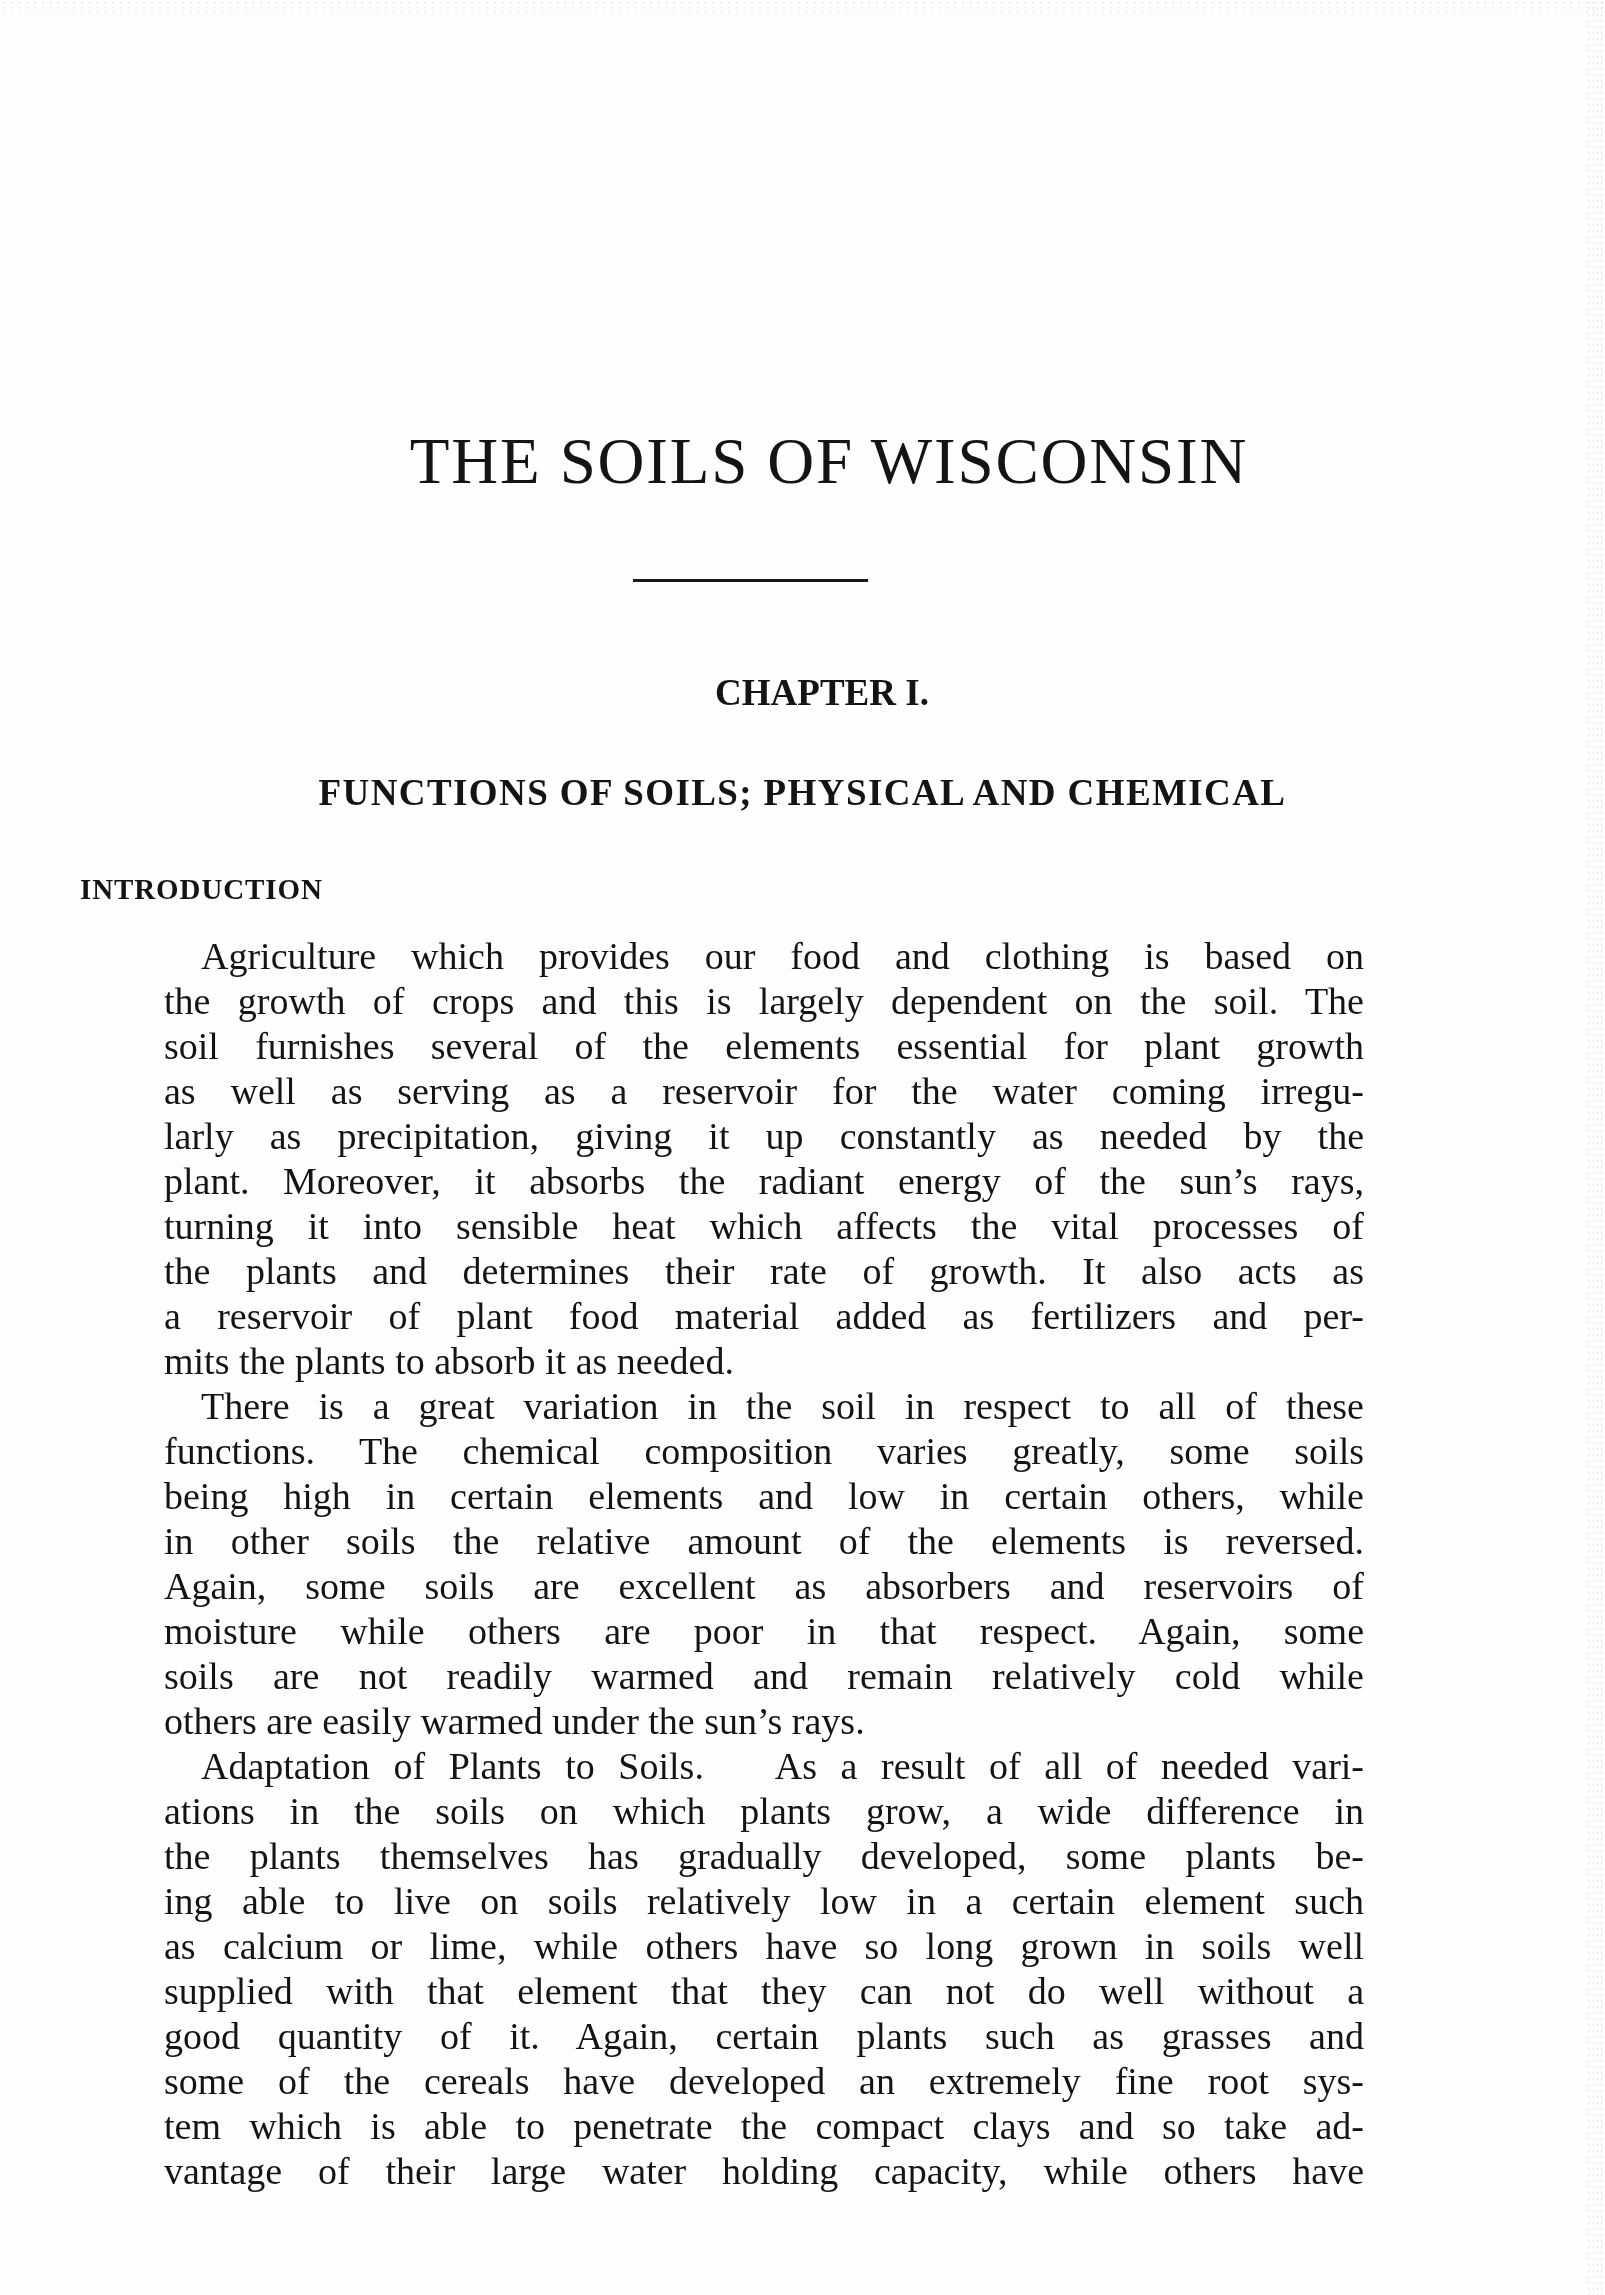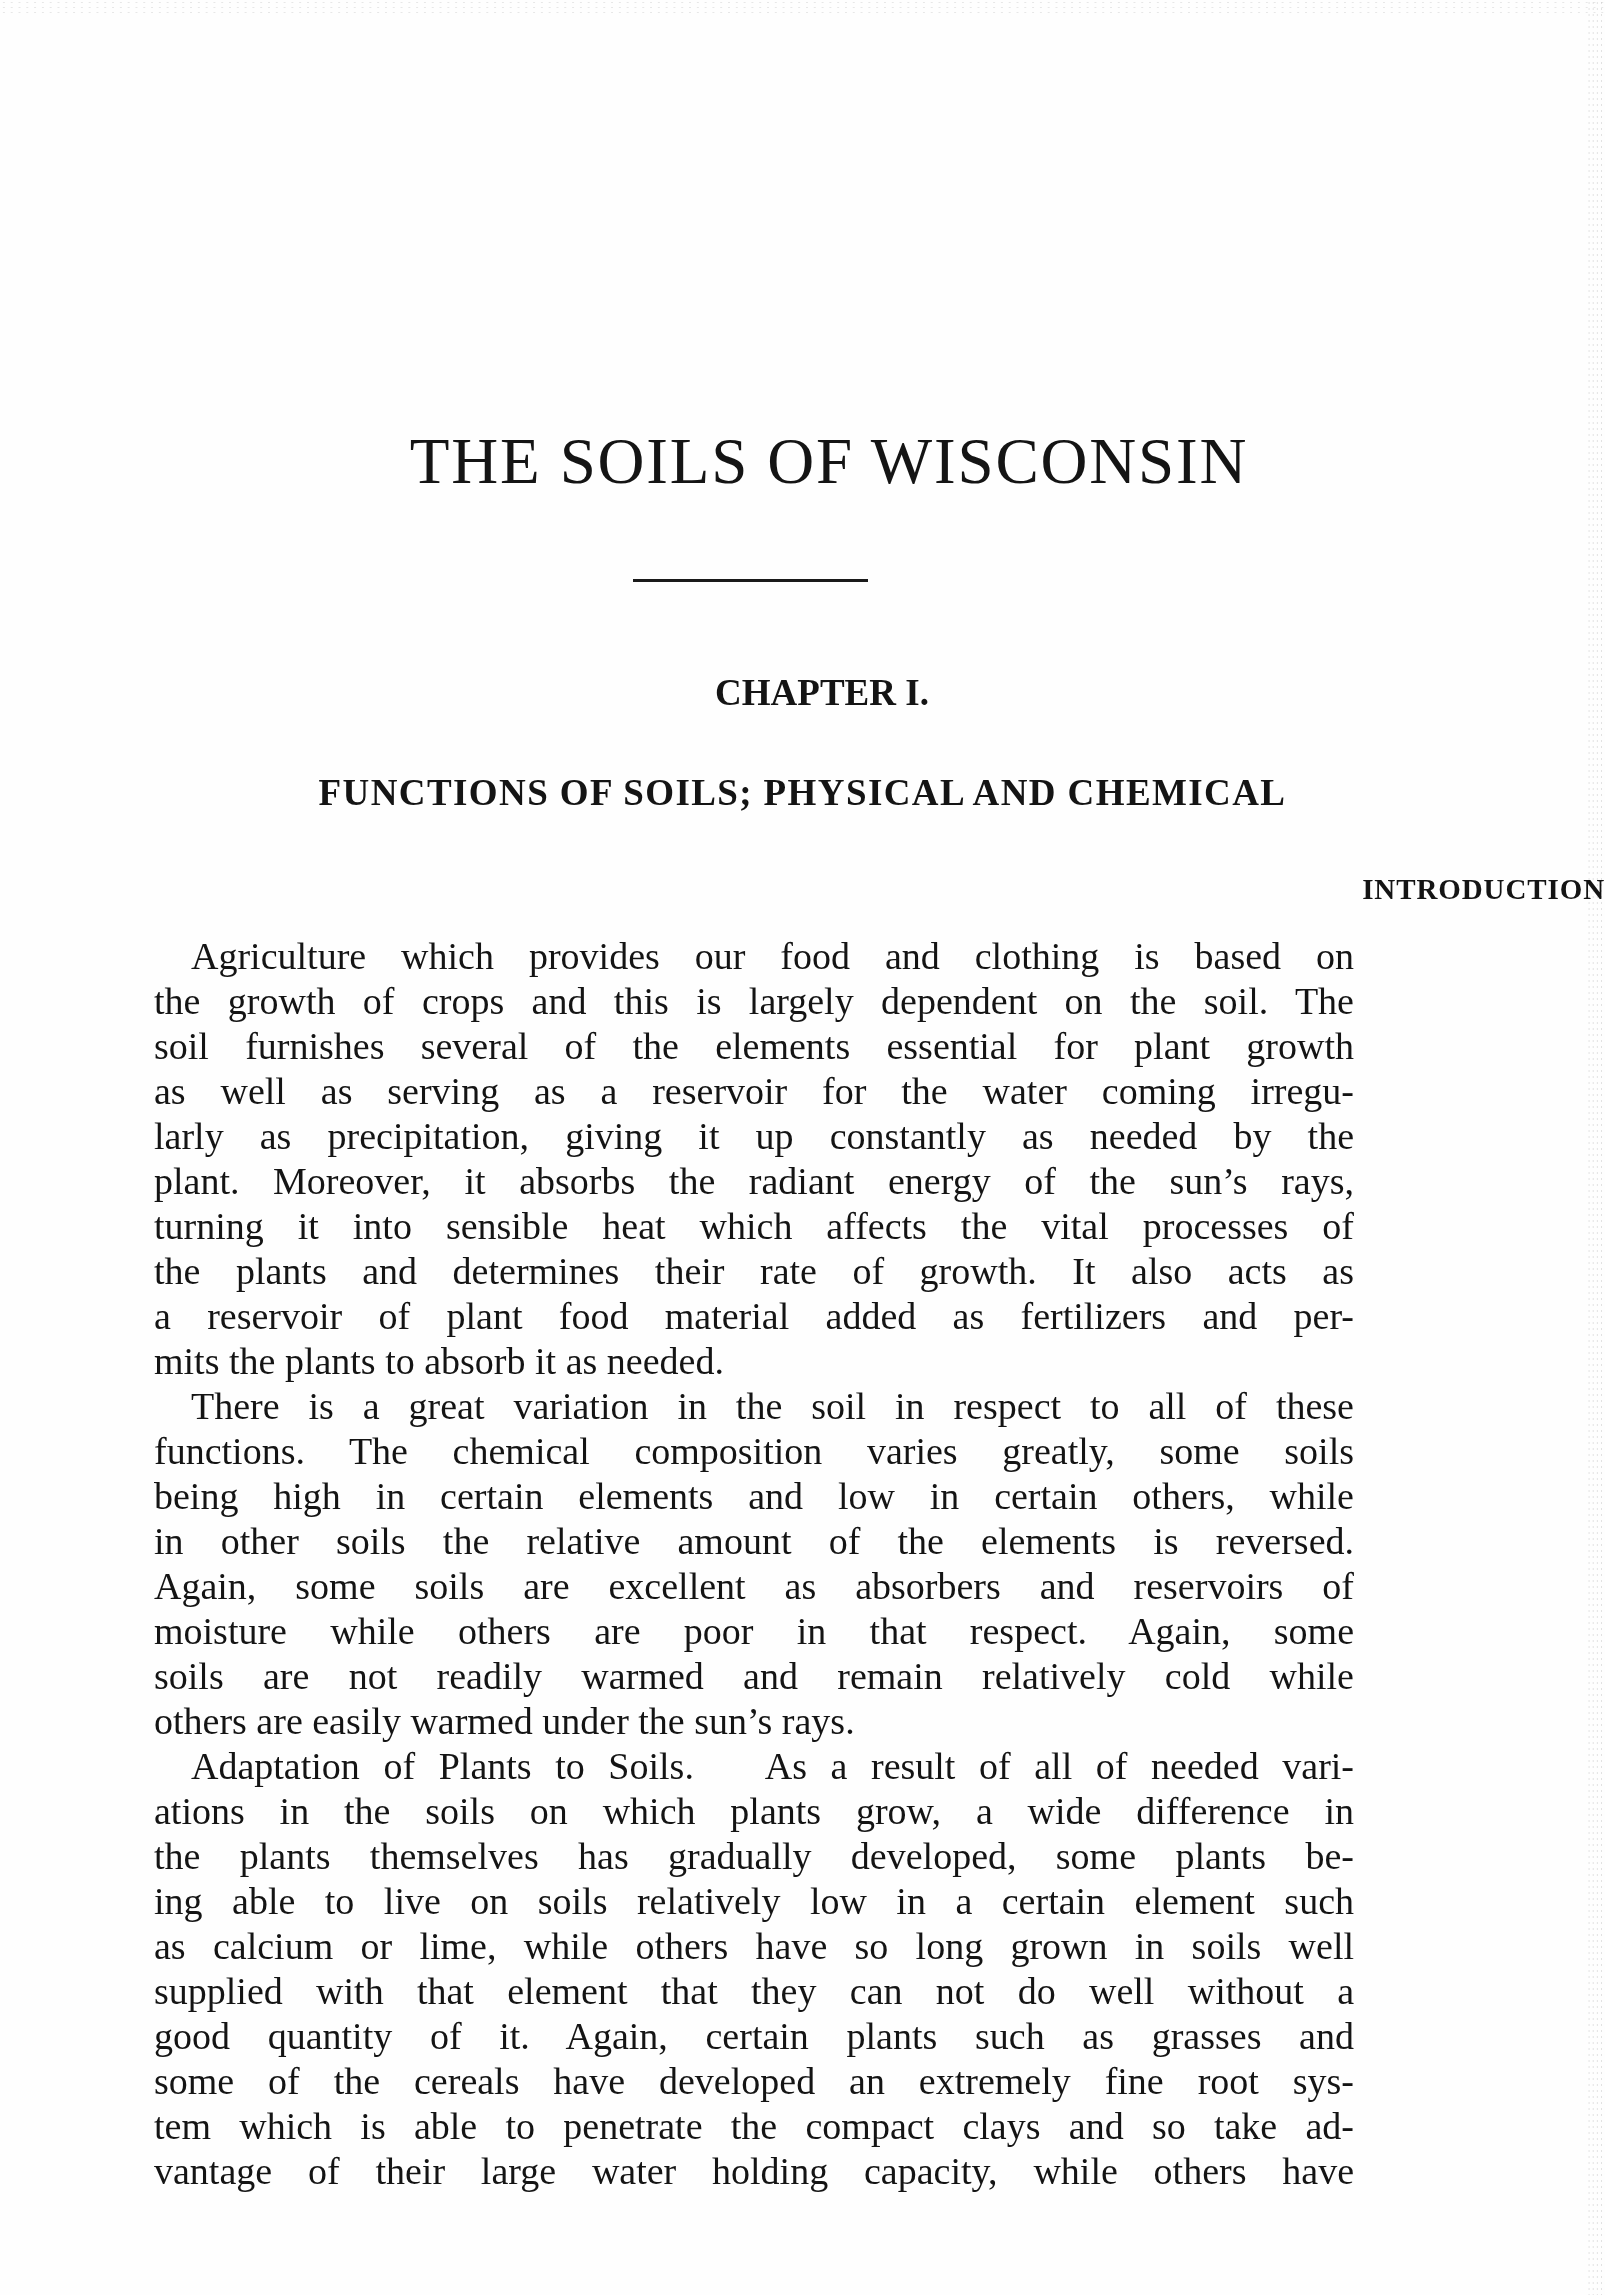--- a/index.html
+++ b/index.html
@@ -90,32 +90,33 @@
       letter-spacing: 1.4px;
       line-height: 1;
       box-sizing: border-box;
       margin: 0;
     }
     .subheading {
       position: absolute;
       left: 0;
       width: 1605px;
       top: 875px;
-      text-align: right;
+      text-align: left;
       font-family: "Liberation Serif", "DejaVu Serif", serif;
       font-weight: bold;
       font-size: 29px;
       letter-spacing: 0.9px;
       line-height: 1;
+      padding-left: 80px;
       box-sizing: border-box;
       margin: 0;
     }
     .body-text {
       position: absolute;
-      left: 154px;
+      left: 164px;
       top: 934px;
       width: 1200px;
     }
     .line {
       display: block;
       height: 45px;
       font-family: "Liberation Serif", "DejaVu Serif", serif;
       font-size: 38px;
       line-height: 45px;
       text-align: justify;

